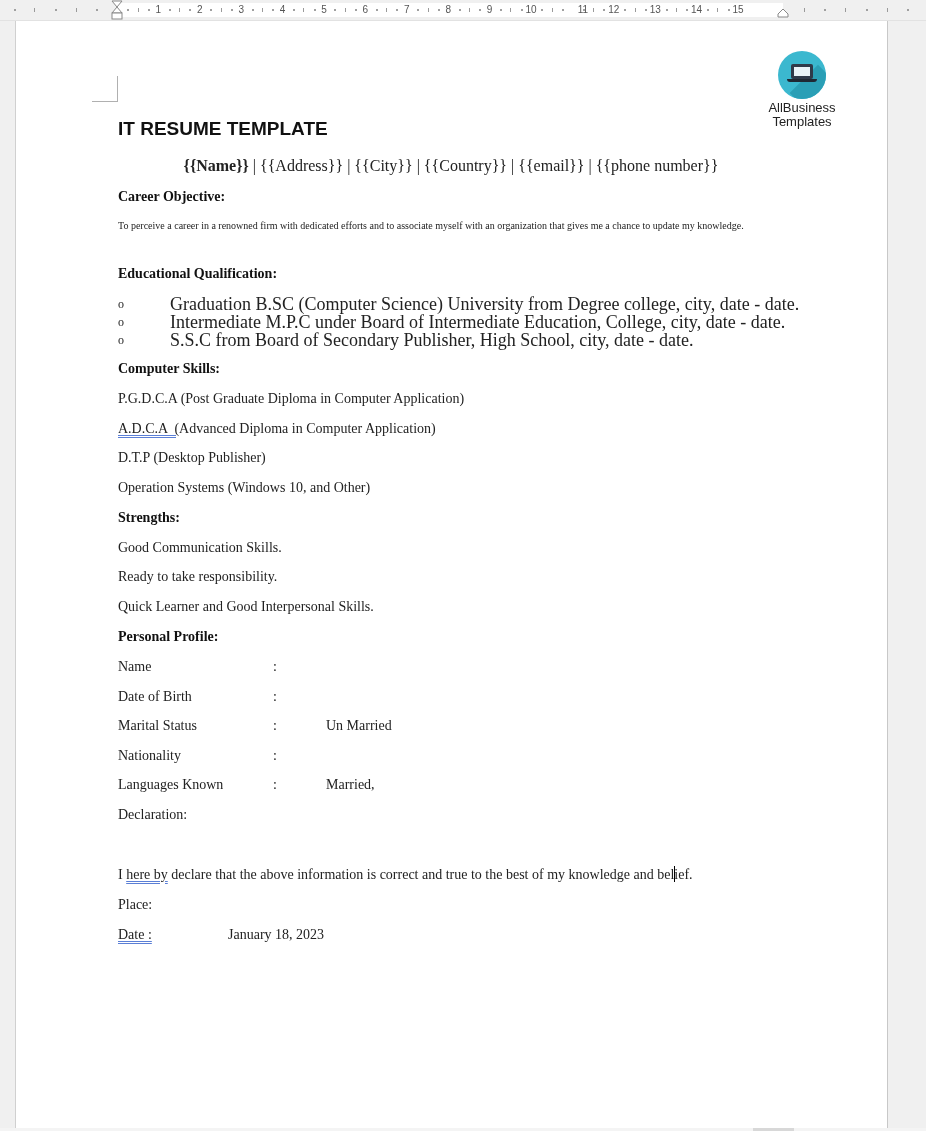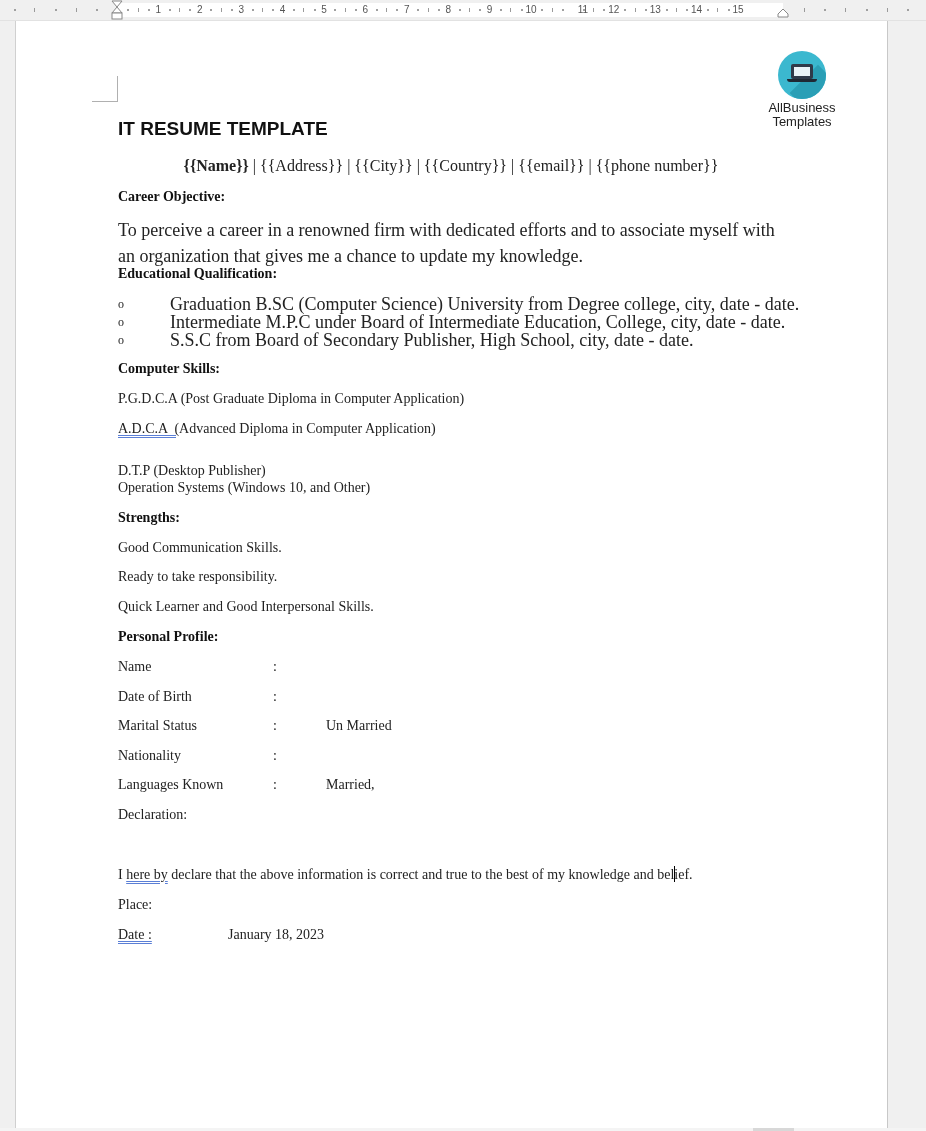--- a/index.html
+++ b/index.html
@@ -89,21 +89,21 @@
       font-family: "Liberation Sans", "DejaVu Sans", sans-serif; font-weight: bold;
       font-size: 19px; color: #111;
     }
     .contact {
       position: absolute; left: 0; top: 157px; width: 666px; text-align: center;
       font-size: 16px; color: #222;
     }
     .contact b { font-weight: bold; }
     .line { position: absolute; left: 0; white-space: nowrap; font-size: 14px; line-height: 18px; }
     .heading { font-weight: bold; color: #111; }
-    .para { position: absolute; left: 0; width: 666px; font-size: 18px; line-height: 26px; }
+    .para { position: absolute; left: 0; width: 666px; font-size: 10px; line-height: 18px; }
     .bullet { position: absolute; left: 0; font-size: 12px; line-height: 18px; }
     .bullet-text { position: absolute; left: 52px; white-space: nowrap; font-size: 18px; line-height: 18px; }
     .pp-label { position: absolute; left: 0; white-space: nowrap; line-height: 18px; }
     .pp-colon { position: absolute; left: 155px; line-height: 18px; }
     .pp-value { position: absolute; left: 208px; white-space: nowrap; line-height: 18px; }
     .squiggle {
       text-decoration: underline; text-decoration-color: #5b7fd6;
       text-decoration-style: double; text-underline-offset: 2px;
     }
     .cursor {
@@ -227,21 +227,21 @@
   <div class="bullet" style="top:295px">o</div>
   <div class="bullet-text" style="top:295px">Graduation B.SC (Computer Science) University from Degree college, city, date - date.</div>
   <div class="bullet" style="top:313px">o</div>
   <div class="bullet-text" style="top:313px">Intermediate M.P.C under Board of Intermediate Education, College, city, date - date.</div>
   <div class="bullet" style="top:331px">o</div>
   <div class="bullet-text" style="top:331px">S.S.C from Board of Secondary Publisher, High School, city, date - date.</div>
 
   <div class="line heading" style="top:360px">Computer Skills:</div>
   <div class="line" style="top:390px">P.G.D.C.A (Post Graduate Diploma in Computer Application)</div>
   <div class="line" style="top:420px"><span class="squiggle" style="white-space:pre">A.D.C.A  (</span><span>Advanced Diploma in Computer Application)</span></div>
-  <div class="line" style="top:462px">D.T.P (Desktop Publisher)</div>
+  <div class="line" style="top:449px">D.T.P (Desktop Publisher)</div>
   <div class="line" style="top:479px">Operation Systems (Windows 10, and Other)</div>
 
   <div class="line heading" style="top:509px">Strengths:</div>
   <div class="line" style="top:539px">Good Communication Skills.</div>
   <div class="line" style="top:568px">Ready to take responsibility.</div>
   <div class="line" style="top:598px">Quick Learner and Good Interpersonal Skills.</div>
 
   <div class="line heading" style="top:628px">Personal Profile:</div>
 
   <div style="position:absolute;top:658px;left:0;width:666px;height:18px">

